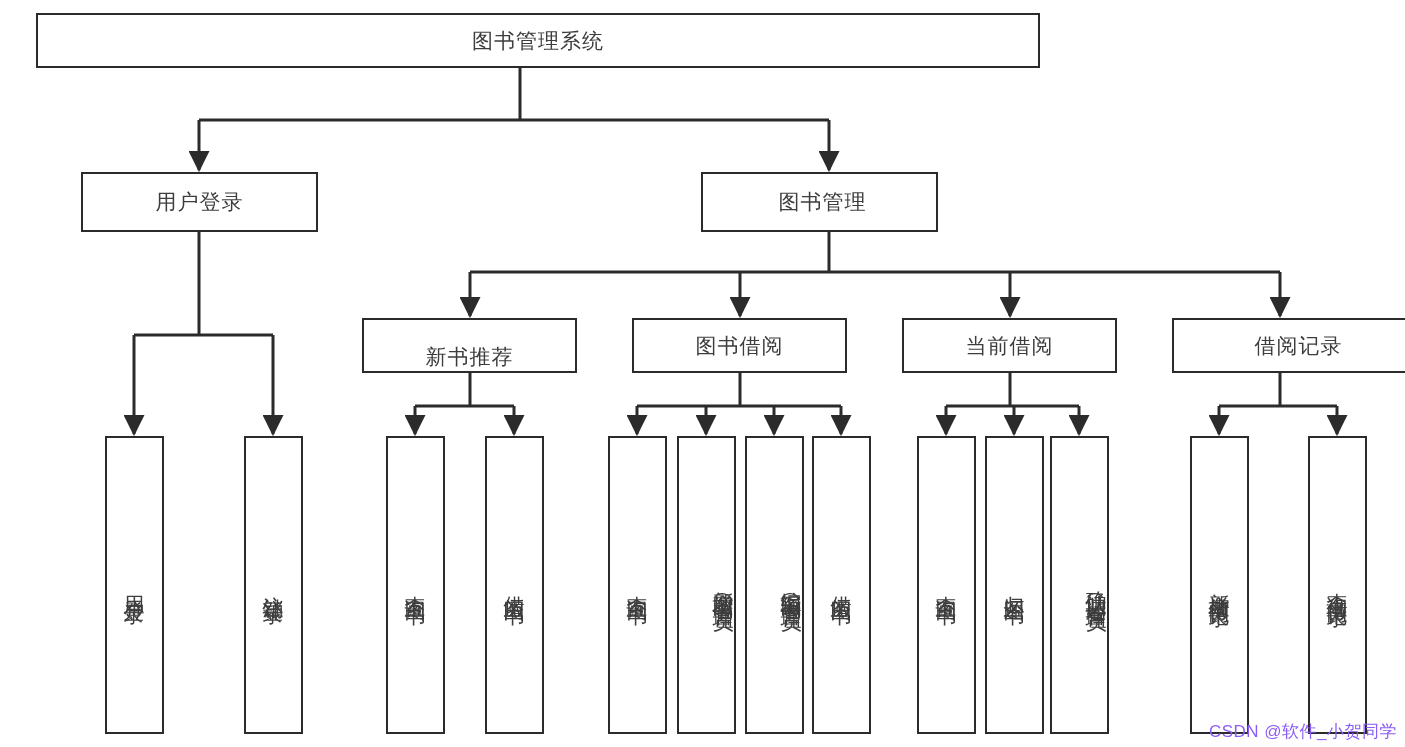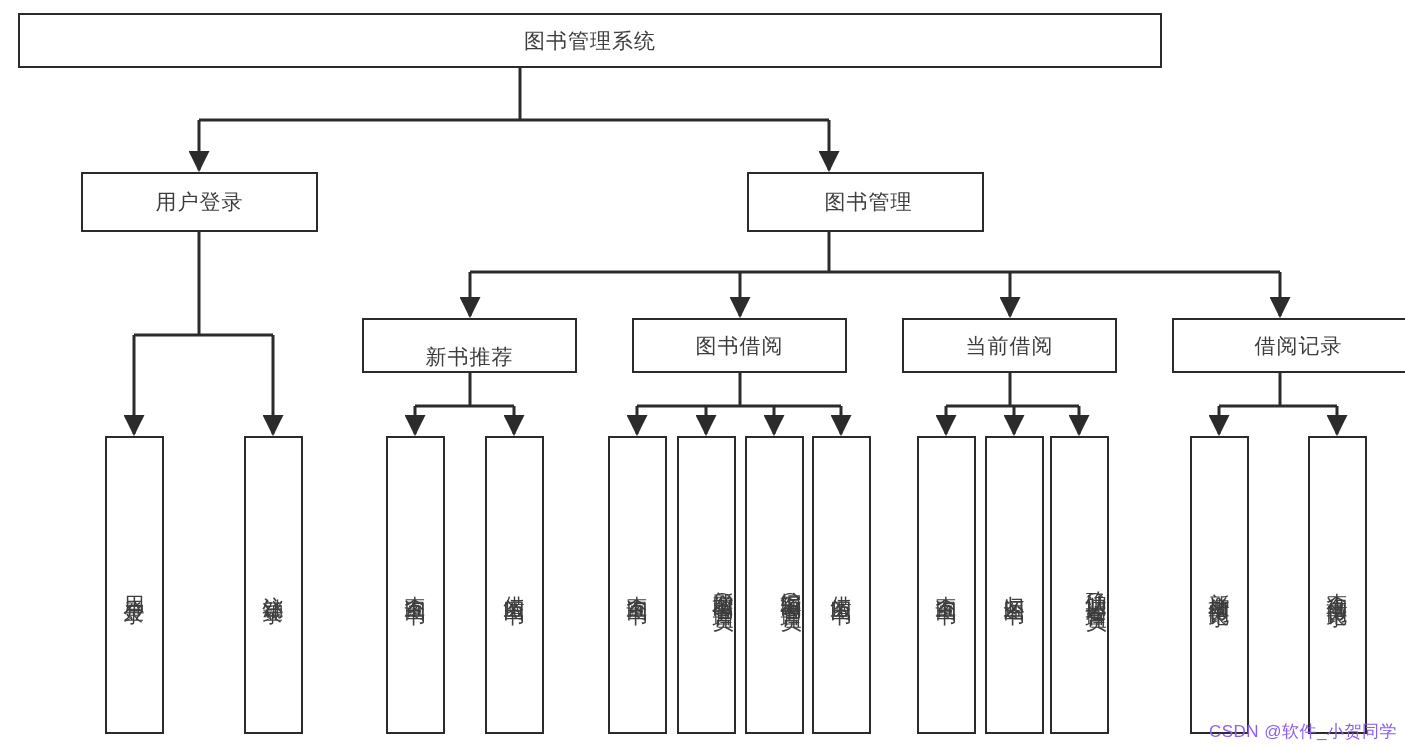--- a/index.html
+++ b/index.html
@@ -117,28 +117,28 @@
       <path d="M 1014 406 L 1014 434" marker-end="url(#arrow)"></path>
       <path d="M 1079 406 L 1079 434" marker-end="url(#arrow)"></path>
 
       <path d="M 1280 373 L 1280 406"></path>
       <path d="M 1219 406 L 1337 406"></path>
       <path d="M 1219 406 L 1219 434" marker-end="url(#arrow)"></path>
       <path d="M 1337 406 L 1337 434" marker-end="url(#arrow)"></path>
     </g>
   </svg>
 
-  <div class="node-box horizontal" style="left:18px; top:13px; width:1144px; height:55px;">
+  <div class="node-box horizontal" style="left:36px; top:13px; width:1004px; height:55px;">
     <span class="node-label">图书管理系统</span>
   </div>
 
   <div class="node-box horizontal" style="left:81px; top:172px; width:237px; height:60px;">
     <span class="node-label">用户登录</span>
   </div>
-  <div class="node-box horizontal" style="left:747px; top:172px; width:237px; height:60px;padding-left:6px;">
+  <div class="node-box horizontal" style="left:701px; top:172px; width:237px; height:60px;padding-left:6px;">
     <span class="node-label">图书管理</span>
   </div>
 
   <div class="node-box horizontal" style="left:362px; top:318px; width:215px; height:55px;align-items:flex-end;">
     <span class="node-label">新书推荐</span>
   </div>
   <div class="node-box horizontal" style="left:902px; top:318px; width:215px; height:55px;">
     <span class="node-label">当前借阅</span>
   </div>
   <div class="node-box horizontal" style="left:632px; top:318px; width:215px; height:55px;">

